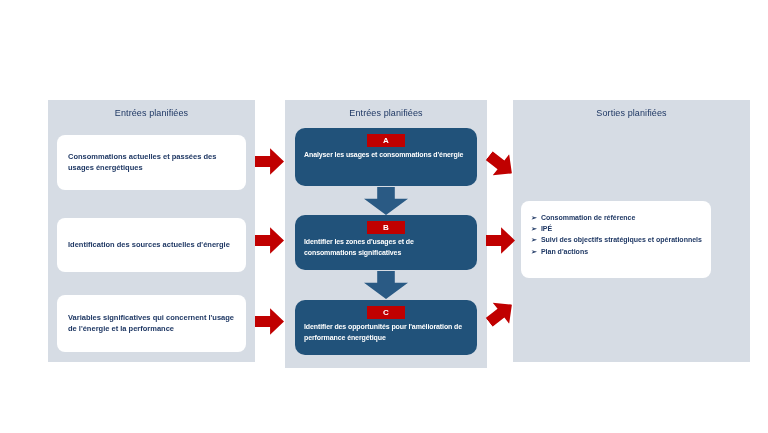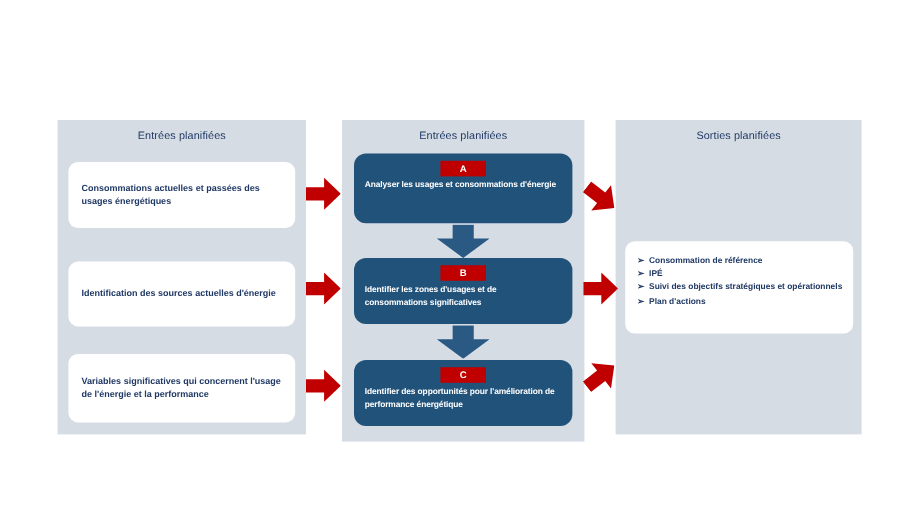--- a/index.html
+++ b/index.html
@@ -1,21 +1,21 @@
 <!DOCTYPE html>
 <html style="--panel-bg: #d6dce4; --blue: #21527a; --arrow-blue: #2a5a84; --red: #c00000; --navy: #1f3864;"><head>
 <meta charset="utf-8">
 <style>
   html,body{margin:0;padding:0;background:#ffffff;}
   .stage{position:relative;width:768px;height:433px;background:#ffffff;overflow:hidden;
          font-family:"Liberation Sans", sans-serif;}
   .panel{position:absolute;top:100px;background:var(--panel-bg,#d6dce4);}
   .panel-left{left:48px;width:207px;height:262px;}
   .panel-middle{left:285px;width:202px;height:268px;}
-  .panel-right{left:513px;width:205px;height:262px;}
+  .panel-right{left:513px;width:205px;height:262px;padding-left:32px;}
   .panel-header{position:absolute;top:8px;left:0;right:0;text-align:center;
     font-size:9px;font-weight:normal;color:var(--navy,#1f3864);letter-spacing:.1px;}
   .white-box{position:absolute;left:9px;right:9px;background:#ffffff;border-radius:8px;
     display:flex;align-items:center;padding:6px 11px;box-sizing:border-box;
     font-size:7.5px;font-weight:bold;color:var(--navy,#1f3864);line-height:1.45;}
   .wb1{top:35px;height:55px;}
   .wb2{top:118px;height:54px;}
   .wb3{top:195px;height:57px;}
   .step-box{position:absolute;left:10px;width:182px;background:var(--blue,#21527a);
     border-radius:10px;box-sizing:border-box;color:#ffffff;}

